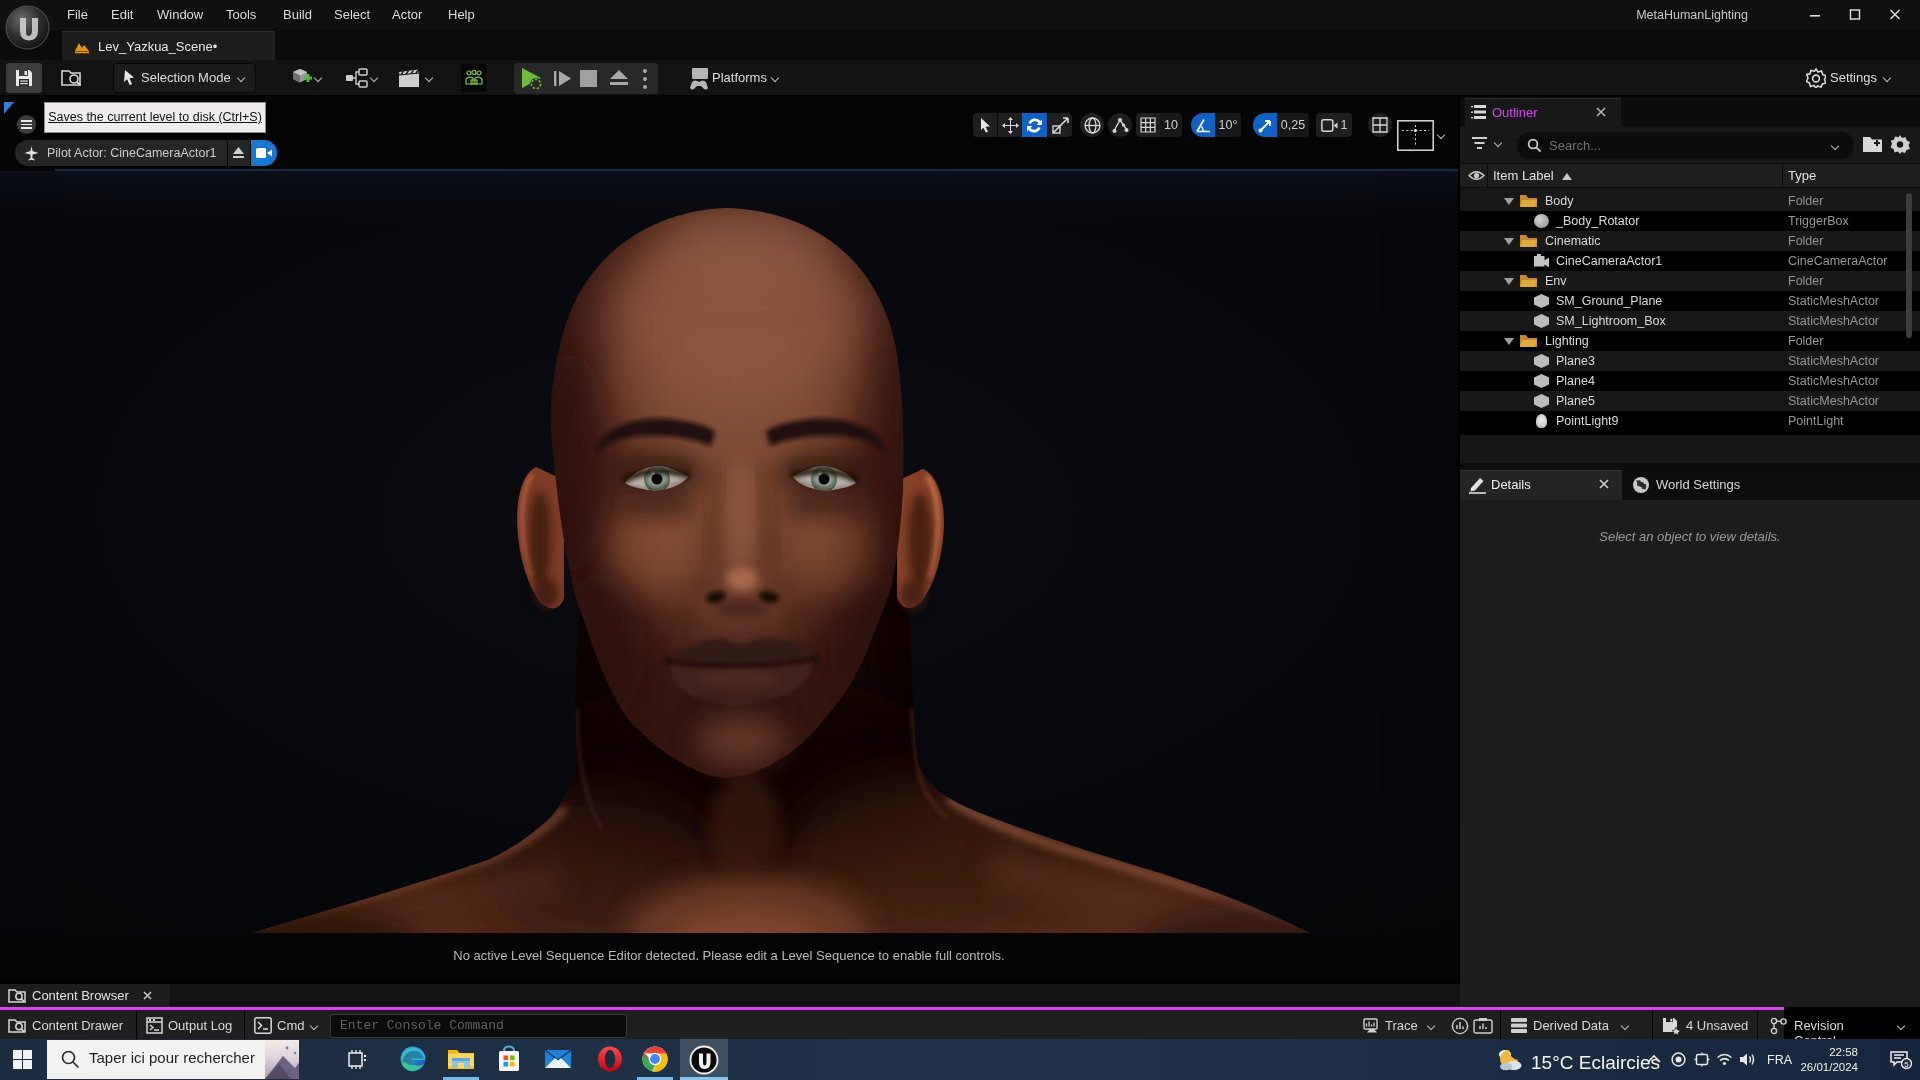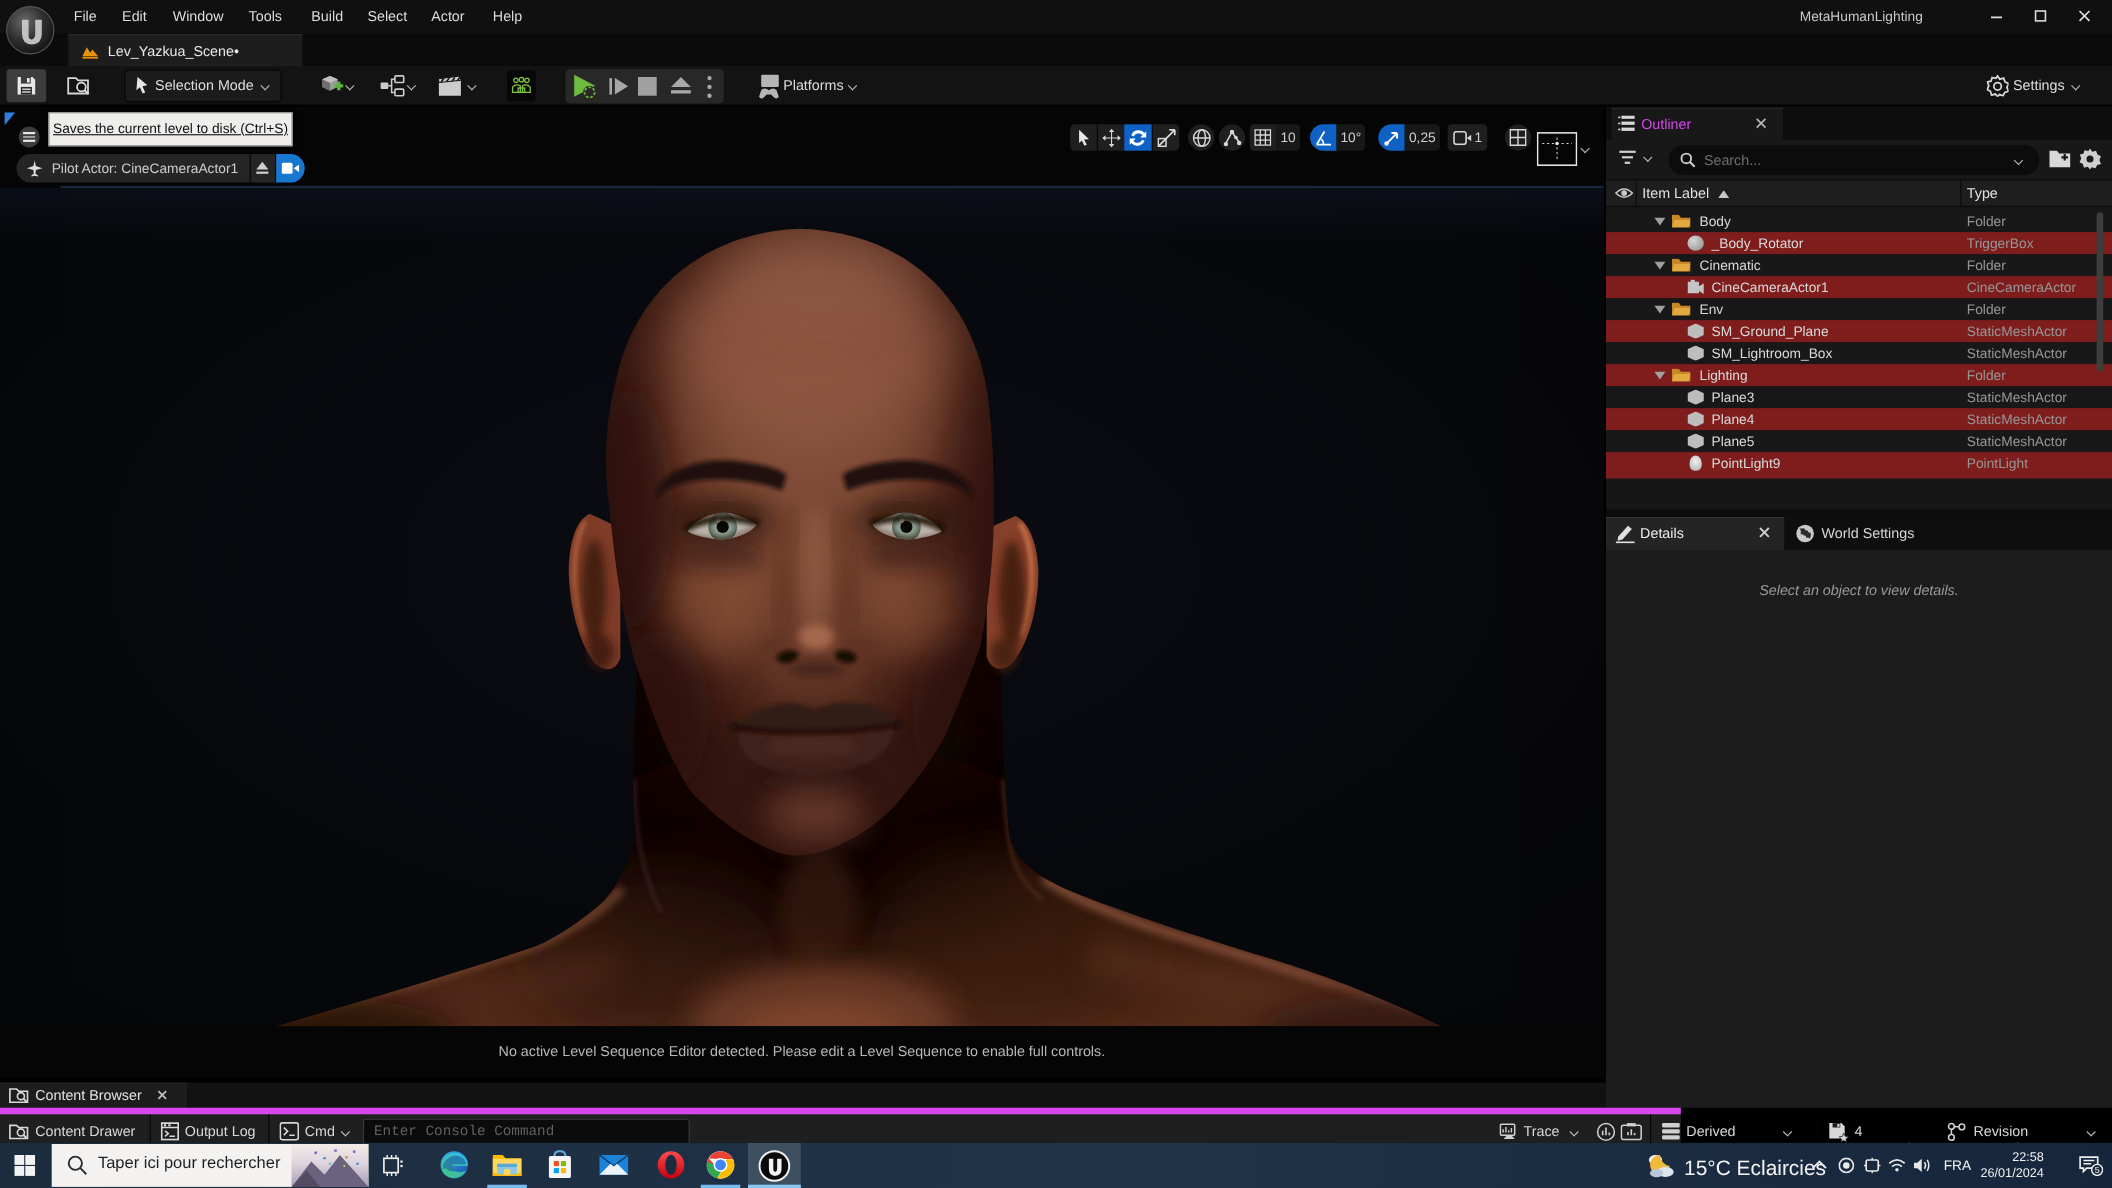--- a/index.html
+++ b/index.html
@@ -42,30 +42,30 @@
   #hamb i { position:absolute; left:4px; width:11px; height:1.6px; background:#e8e8e8; }
 
   
   .vtile { position:absolute; top:113px; height:24px; background:rgba(36,36,36,.85); display:flex; align-items:center; justify-content:center; color:#cfcfcf; font-size:12.5px;text-align:center; }
   .vblue { background:#0f62c4; }
 
   
   #rpanel { left:1460px; top:97px; width:460px; height:910px; background:#161616; }
 
   
-  #statusbar { left:0; top:1007px; width:1528px; height:32px; background:#1f1f1f; border-top:6px solid #d946ef; }
+  #statusbar { left:0; top:1007px; width:1784px; height:32px; background:#1f1f1f; border-top:3px solid #d946ef; }
   .sbtxt { color:#d8d8d8; font-size:13px; }
 
   
   #cbrow { left:0; top:984px; width:1460px; height:23px; background:#121212; }
   #cbtab { position:absolute; left:0px; top:0px; width:170px; height:23px; background:#1d1d1d; }
 
   
   #taskbar { left:0; top:1039px; width:1920px; height:41px; background:linear-gradient(90deg,#1c2c3f 0%,#203348 55%,#16263c 100%); }
-  #tsearch { position:absolute; left:47px; top:1px; width:288px; height:39px; background:#f3f2f1; overflow:hidden; }
+  #tsearch { position:absolute; left:47px; top:1px; width:252px; height:39px; background:#f3f2f1; overflow:hidden; }
   .tbicon { position:absolute; top:5px; width:30px; height:30px; }
   .underl { position:absolute; top:38px; height:3px; background:#76b9ed; }
   .trayico { position:absolute; color:#e8e8e8; }
 
   
   .olr { position:absolute; left:0; width:460px; height:20px; }
   .olr b { position:absolute; top:3px; font-weight:normal; color:#d9d9d9; font-size:12.5px; white-space:nowrap; }
   .olr i { position:absolute; left:328px; top:3px; font-style:normal; color:#969696; font-size:12.5px; }
   .arr { position:absolute; left:44px; top:7px; width:0; height:0; border-left:5px solid transparent; border-right:5px solid transparent; border-top:7px solid #a0a0a0; }
   .fold { position:absolute; left:60px; top:4px; width:17px; height:12px; background:#c8882a; clip-path:polygon(0 0,35% 0,48% 25%,100% 25%,100% 100%,0 100%); }
@@ -541,21 +541,21 @@
       <circle cx="8.5" cy="6.5" r="2.6" fill="#c8c8c8"></circle>
   </svg>
   <div class="abs" style="left:27px;top:67px;width:1px;height:23px;background:#0a0a0a"></div>
   <span class="abs" style="left:33px;top:71px;color:#e2e2e2;font-size:13px">Item Label</span>
   <svg class="abs" style="left:102px;top:76px" width="10" height="7" viewBox="0 0 10 7">
       <path d="M5 0 L10 7 L0 7 Z" fill="#c8c8c8"></path>
     </svg>
   <div class="abs" style="left:322px;top:67px;width:1px;height:23px;background:#0a0a0a"></div>
   <span class="abs" style="left:328px;top:71px;color:#e2e2e2;font-size:13px">Type</span>
 
-  <div id="olrows" class="abs" style="left:0;top:94px;width:460px;height:244px;background:#7f1d1d">
+  <div id="olrows" class="abs" style="left:0;top:94px;width:460px;height:244px;background:#000000">
     <div class="olr" style="top:0px;background:#181818">
         <span class="arr"></span>
         <span class="fold"></span>
         <b style="left:85px">Body</b>
         <i>Folder</i>
       </div>
     <div class="olr" style="top:20px">
         <span class="ico trig"></span>
         <b style="left:96px">_Body_Rotator</b>
         <i>TriggerBox</i>

